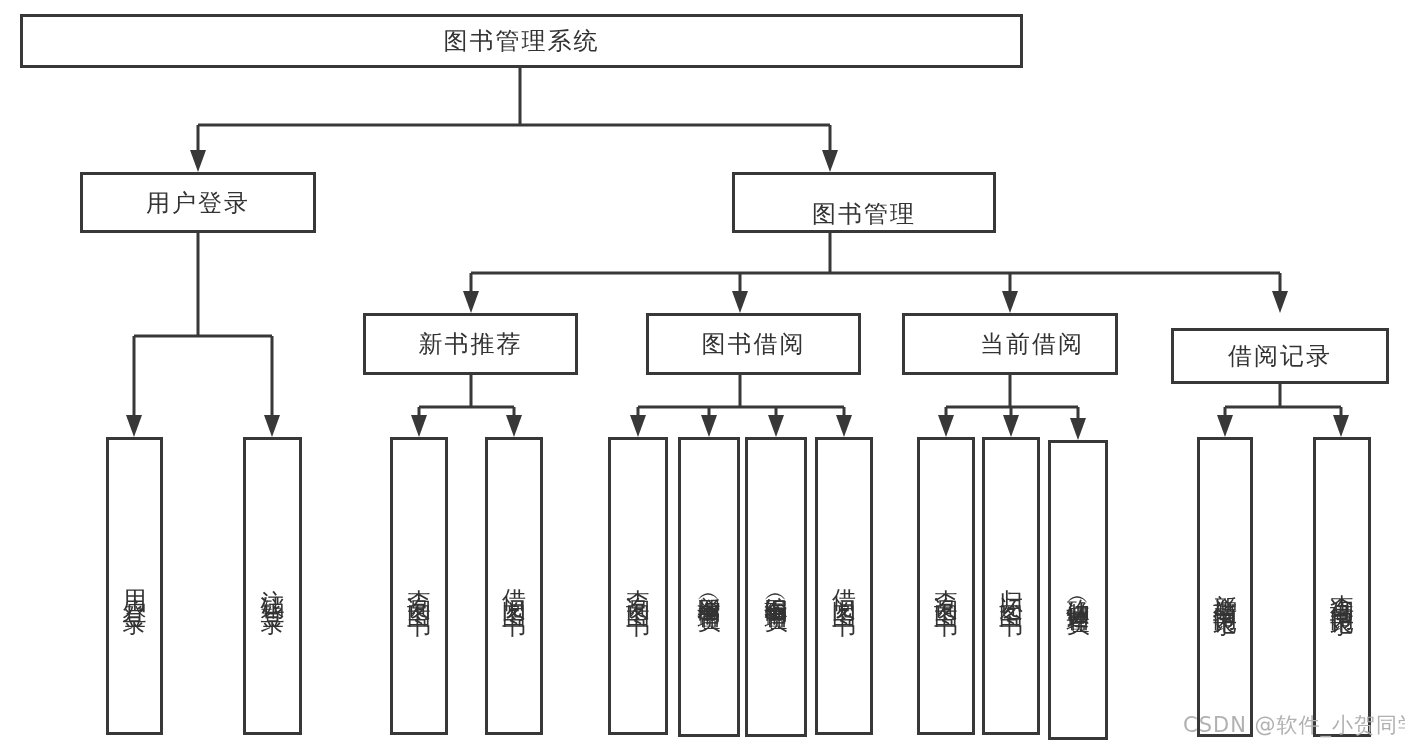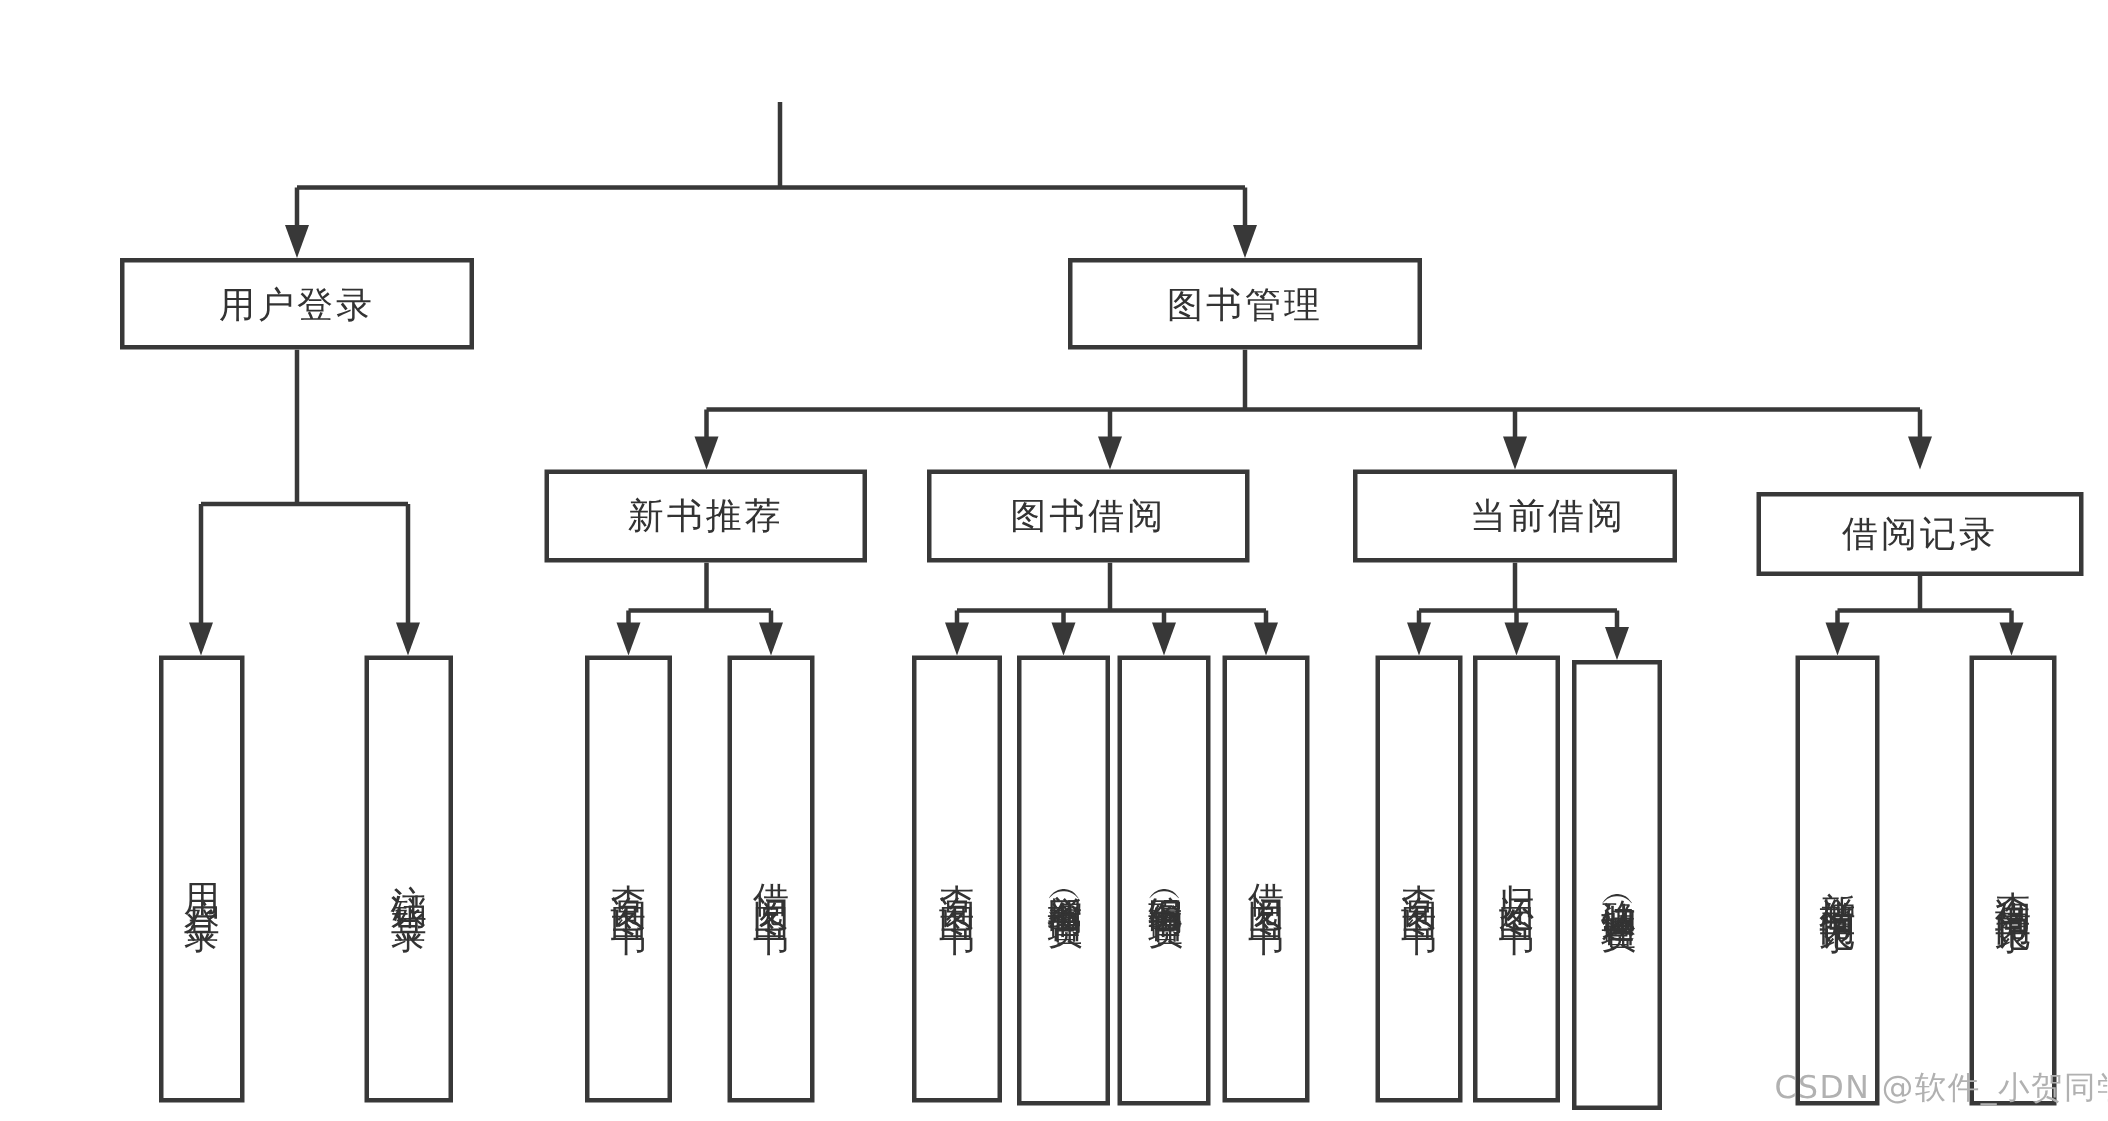--- a/index.html
+++ b/index.html
@@ -74,32 +74,35 @@
       <polygon points="1003,415 1019,415 1011,437"></polygon>
       <polygon points="1070,418 1086,418 1078,440"></polygon>
     </g>
     <g>
       <path d="M1280 375 V407 M1225 407 H1341 M1225 407 V418 M1341 407 V418"></path>
       <polygon points="1217,415 1233,415 1225,437"></polygon>
       <polygon points="1333,415 1349,415 1341,437"></polygon>
     </g>
   </svg>
 
+  <div class="node hbox" style="left:20px;top:14px;width:1003px;height:54px;">
+    <span>图书管理系统</span>
+  </div>
 
   <div class="node hbox" style="left:80px;top:172px;width:236px;height:61px;">
     <span>用户登录</span>
   </div>
-  <div class="node hbox" style="left:712px;top:172px;width:236px;height:61px;">
+  <div class="node hbox" style="left:732px;top:172px;width:264px;height:61px;align-items:flex-end;">
     <span>图书管理</span>
   </div>
 
   <div class="node hbox" style="left:363px;top:313px;width:215px;height:62px;align-items:center;">
     <span>新书推荐</span>
   </div>
-  <div class="node hbox" style="left:618px;top:313px;width:215px;height:62px;">
+  <div class="node hbox" style="left:646px;top:313px;width:215px;height:62px;">
     <span>图书借阅</span>
   </div>
   <div class="node hbox" style="left:902px;top:313px;width:216px;height:62px;padding-left:44px;">
     <span>当前借阅</span>
   </div>
   <div class="node hbox" style="left:1171px;top:328px;width:218px;height:56px;font-family:Liberation Serif, serif;">
     <span>借阅记录</span>
   </div>
 
   <div class="node vbox" style="left:106px;top:437px;width:57px;height:298px;">

